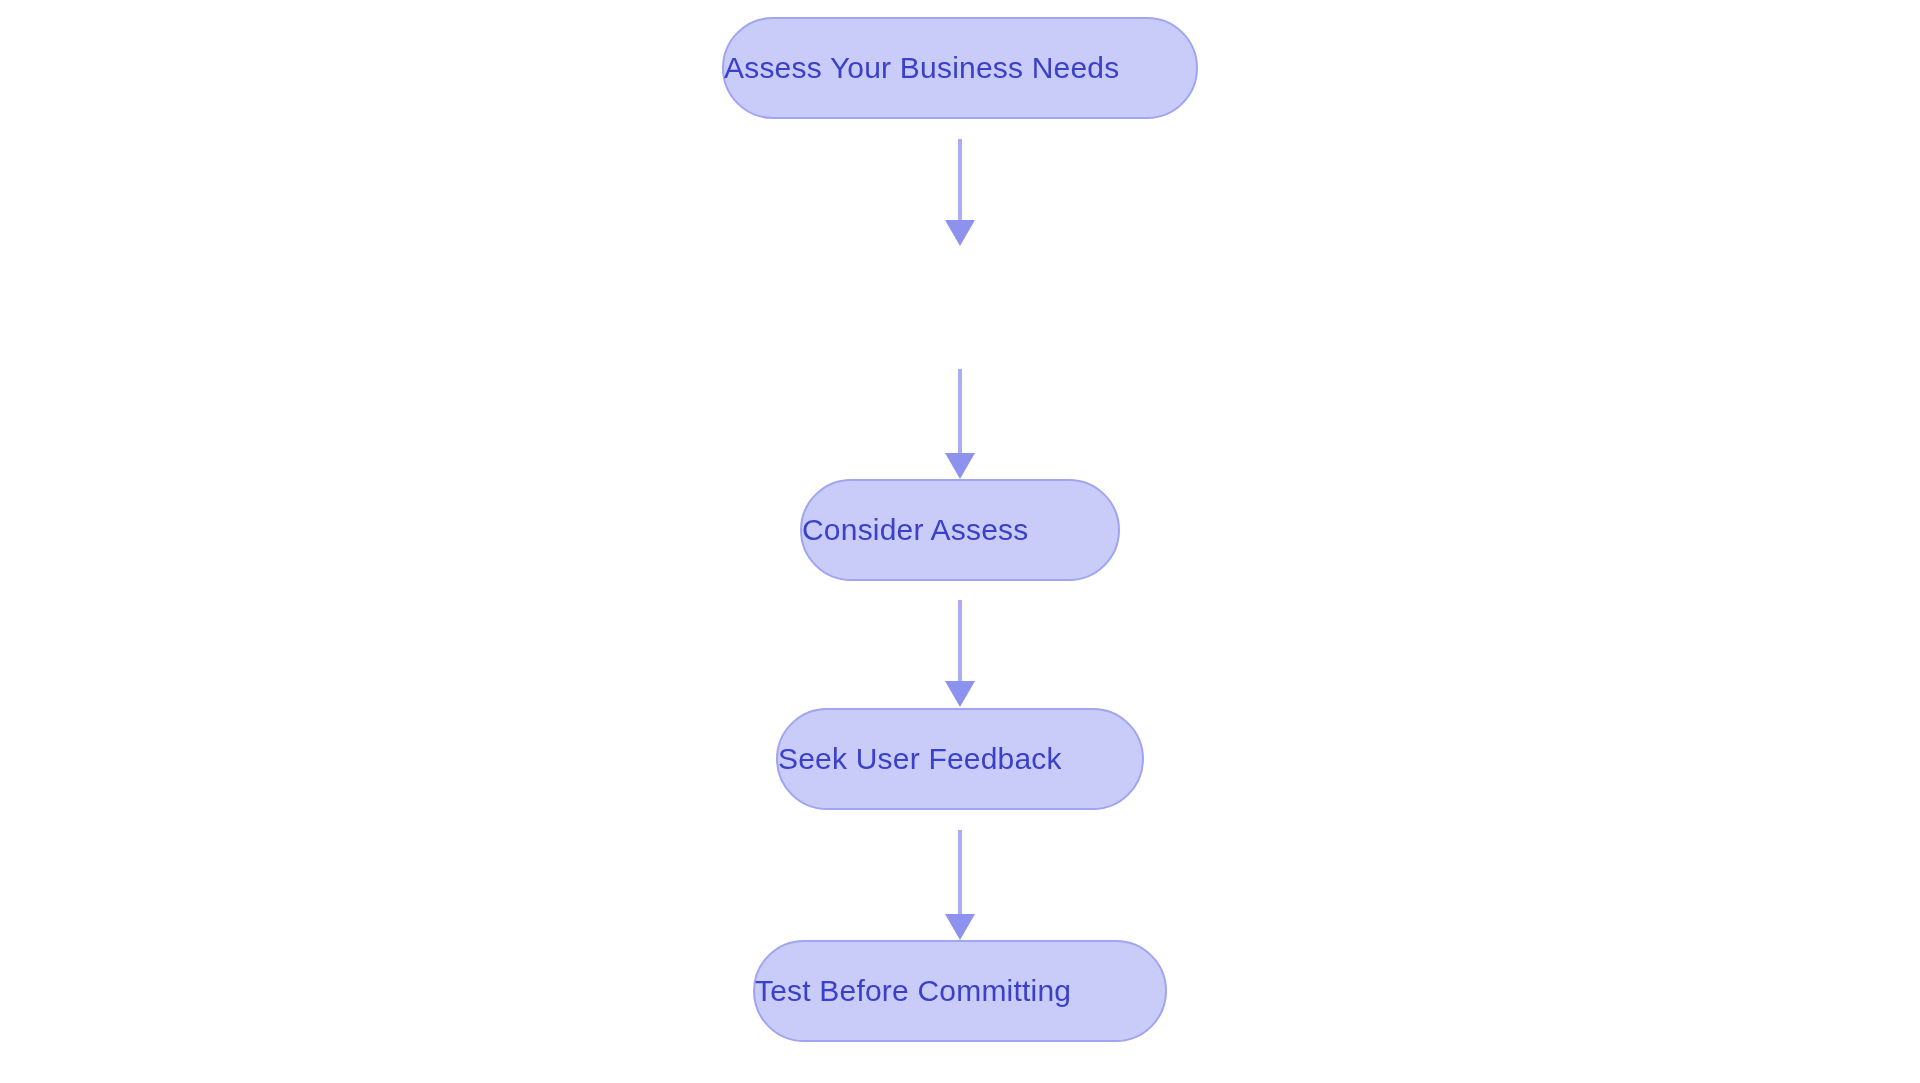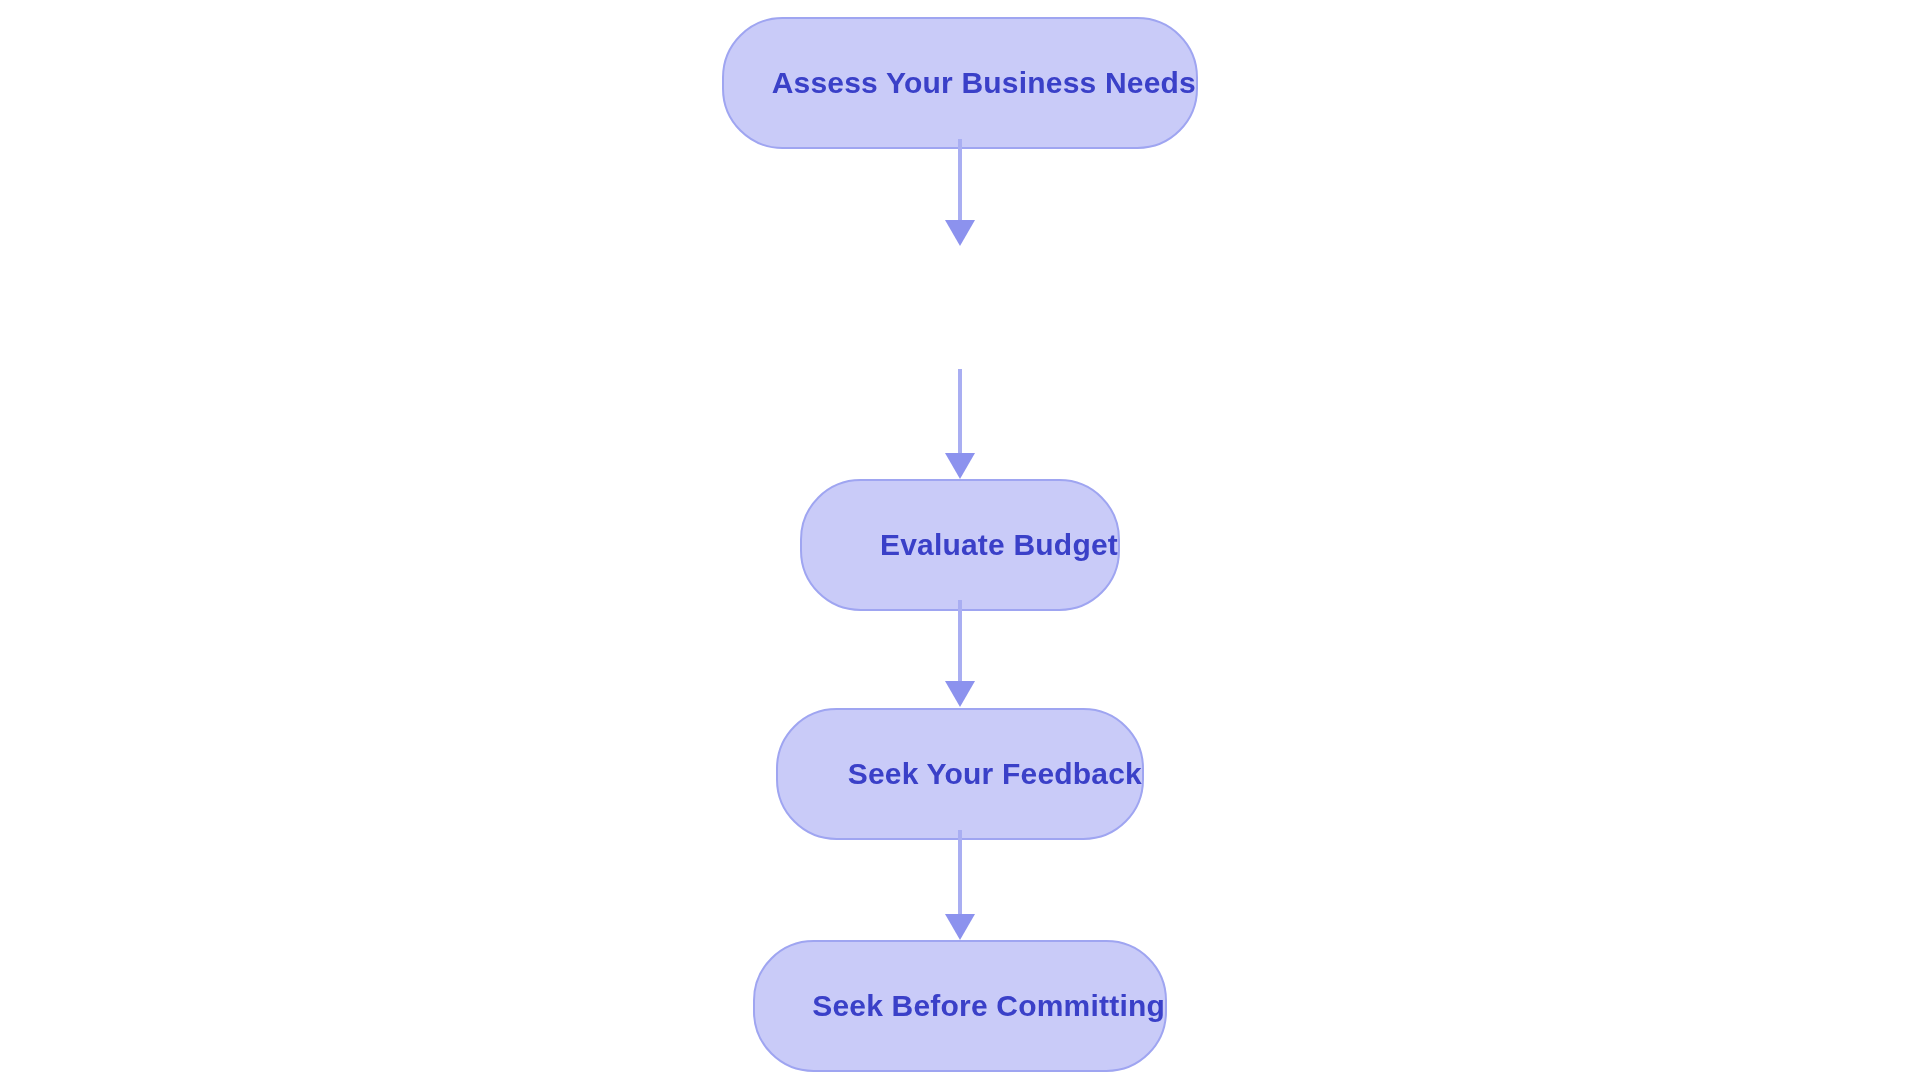--- a/index.html
+++ b/index.html
@@ -19,30 +19,30 @@
     overflow: hidden;
   }
   .canvas {
     position: relative;
     width: 1920px;
     height: 1083px;
     background: var(--background);
   }
   .node {
     position: absolute;
-    height: 132px;
+    height: 102px;
     background: var(--node_fill);
     border: 2px solid var(--node_border);
     border-radius: 60.5px;
     display: flex;
     align-items: center;
-    justify-content: flex-end;
+    justify-content: flex-start;
     color: var(--node_text);
     font-size: 30px;
-    font-weight: 700;
+    font-weight: 400;
     letter-spacing: 0.2px;
     white-space: nowrap;
   }
   .node-1 { left: 722px; top: 17px;  width: 476px; }
   .node-2 { left: 790px; top: 247px; width: 340px; }
   .node-3 { left: 800px; top: 479px; width: 320px; }
   .node-4 { left: 776px; top: 708px; width: 368px; }
   .node-5 { left: 753px; top: 940px; width: 414px; }
 
   .arrow {
@@ -86,34 +86,34 @@
     <div class="arrow-head"></div>
   </div>
 
 
   <div class="arrow arrow-2">
     <div class="arrow-line"></div>
     <div class="arrow-head"></div>
   </div>
 
   <div class="node node-3">
-    <span>Evaluate Budget</span>
+    <span>Consider Assess</span>
   </div>
 
   <div class="arrow arrow-3">
     <div class="arrow-line"></div>
     <div class="arrow-head"></div>
   </div>
 
   <div class="node node-4">
-    <span>Seek Your Feedback</span>
+    <span>Seek User Feedback</span>
   </div>
 
   <div class="arrow arrow-4">
     <div class="arrow-line"></div>
     <div class="arrow-head"></div>
   </div>
 
   <div class="node node-5">
-    <span>Seek Before Committing</span>
+    <span>Test Before Committing</span>
   </div>
 
 </div>
 
 </body></html>

